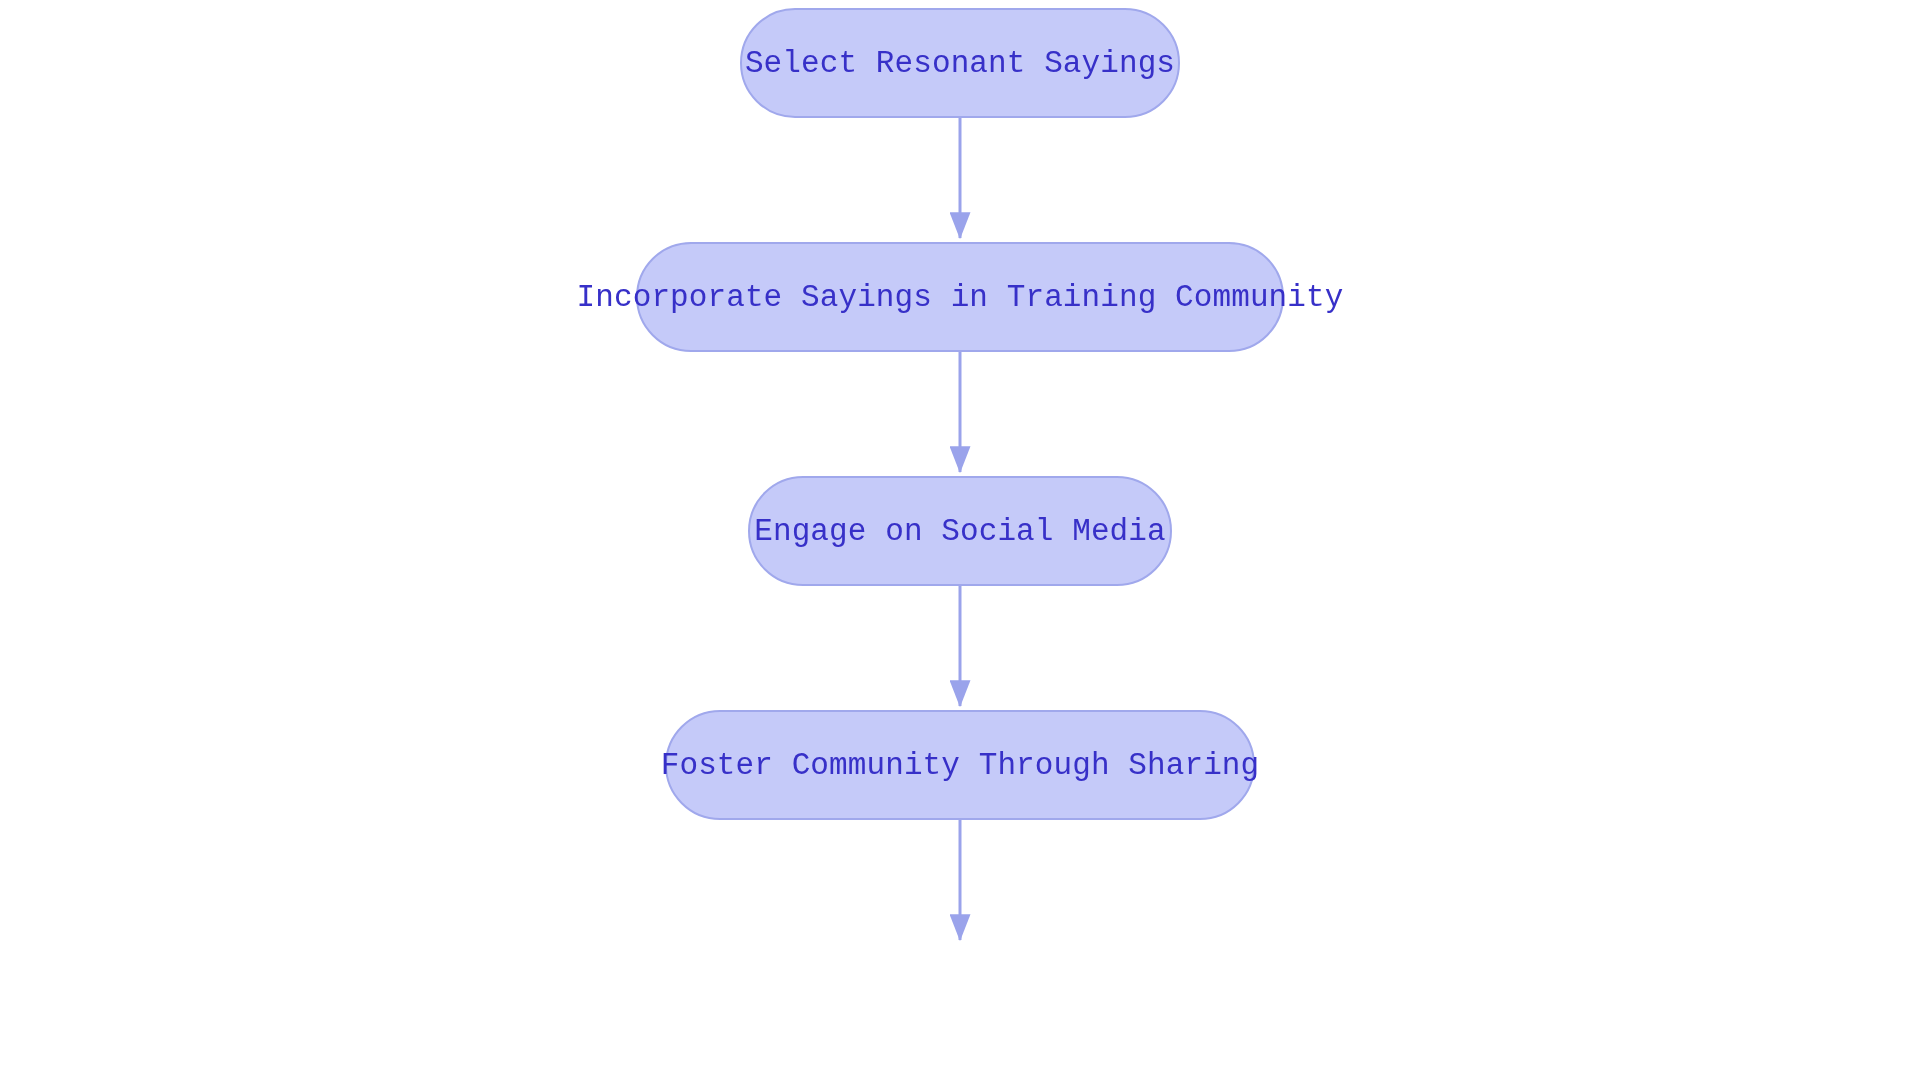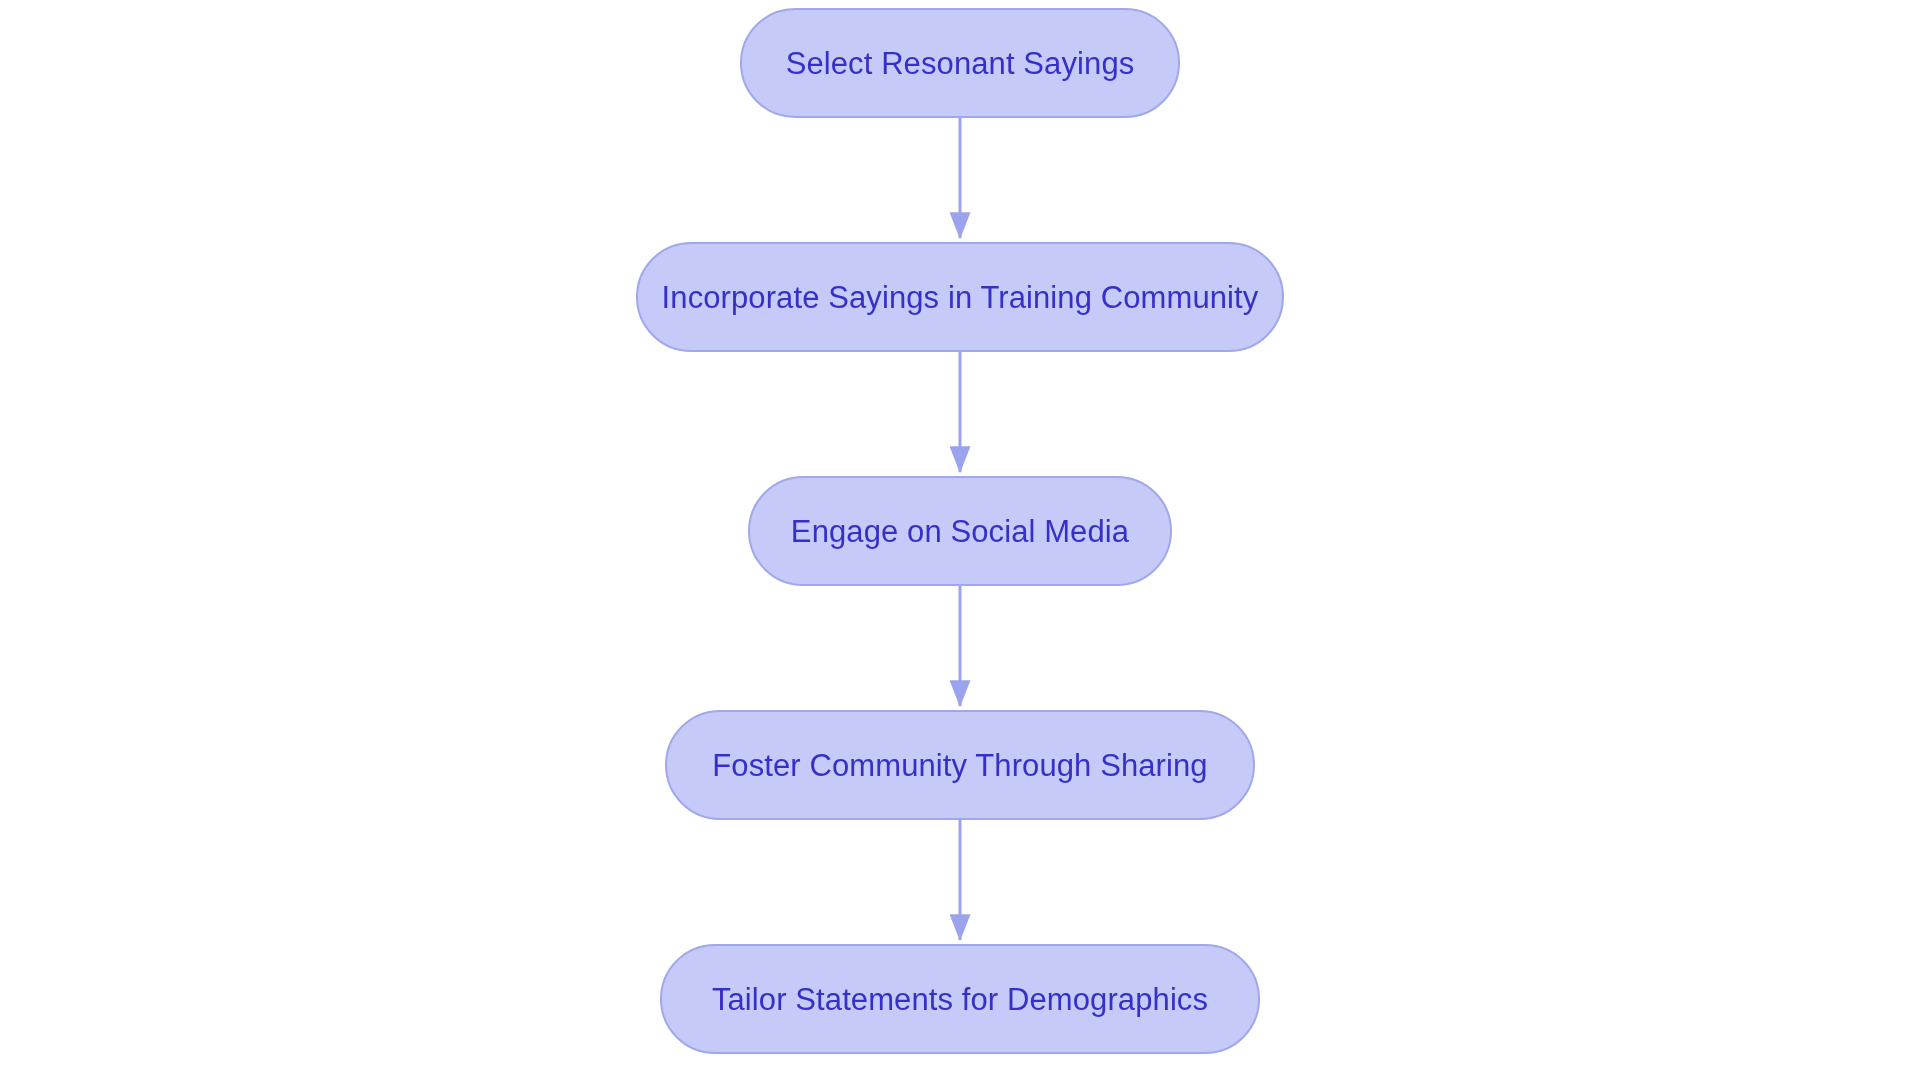--- a/index.html
+++ b/index.html
@@ -50,21 +50,21 @@
     align-items: center;
     justify-content: center;
     background: #c5caf9;
     border: 2px solid #a0a8ec;
     border-radius: 56px;
     height: 110px;
   }
 
   .flow-node-label {
     color: #3730c8;
-    font-family: Liberation Sans, sans-serif;
+    font-family: Liberation Mono, monospace;
     font-size: 31px;
     font-weight: 400;
     letter-spacing: 0.1px;
     white-space: nowrap;
     line-height: 1;
   }
 
   
   #node-0 { top: 8px;   width: 440px; }
   #node-1 { top: 242px; width: 648px; }
@@ -109,18 +109,15 @@
     </div>
 
     <div class="flow-node" id="node-2">
       <span class="flow-node-label">Engage on Social Media</span>
     </div>
 
     <div class="flow-node" id="node-3">
       <span class="flow-node-label">Foster Community Through Sharing</span>
     </div>
 
-    <div class="flow-node" id="node-4">
-      <span class="flow-node-label">Tailor Statements for Demographics</span>
-    </div>
 
   </div>
 </div>
 
 </body></html>

